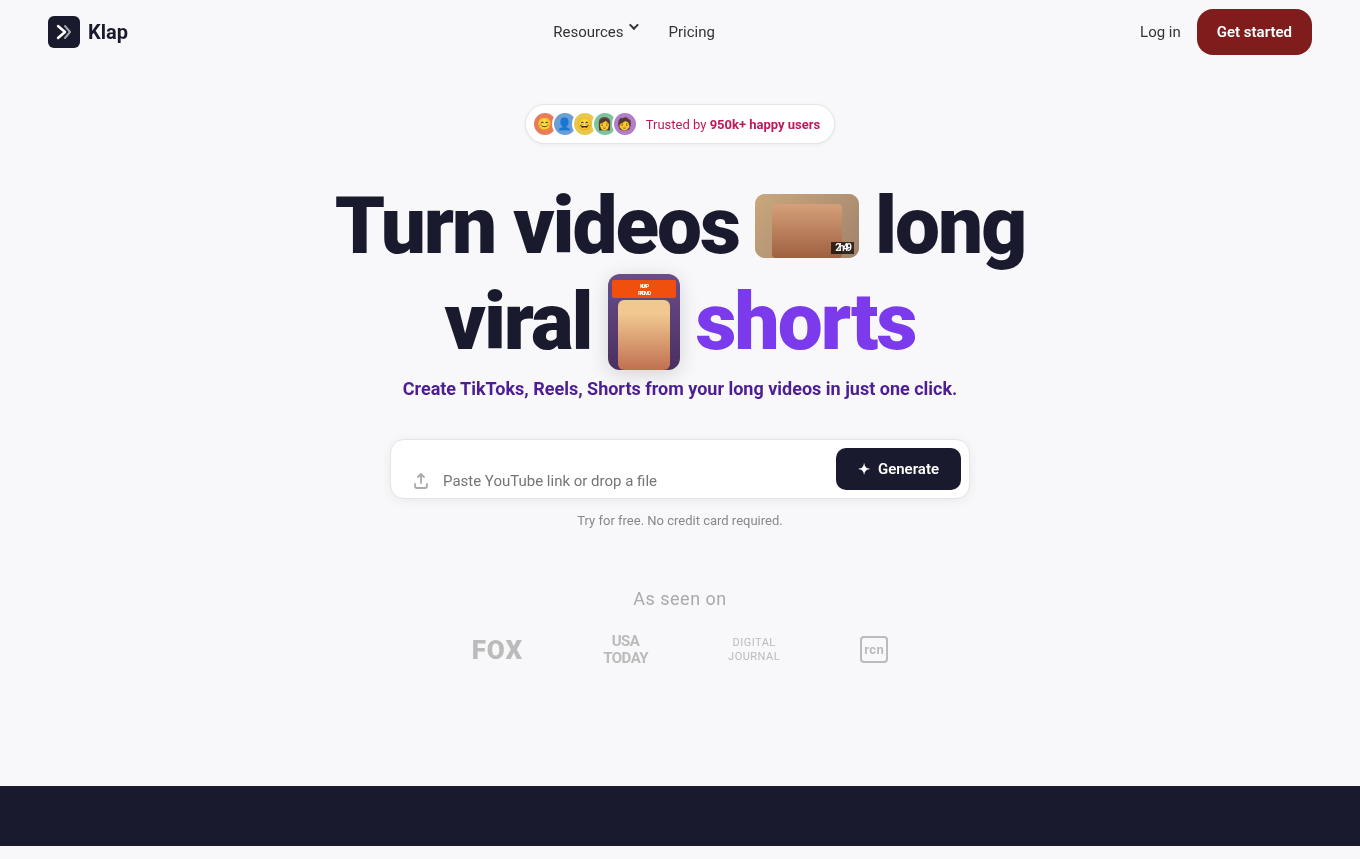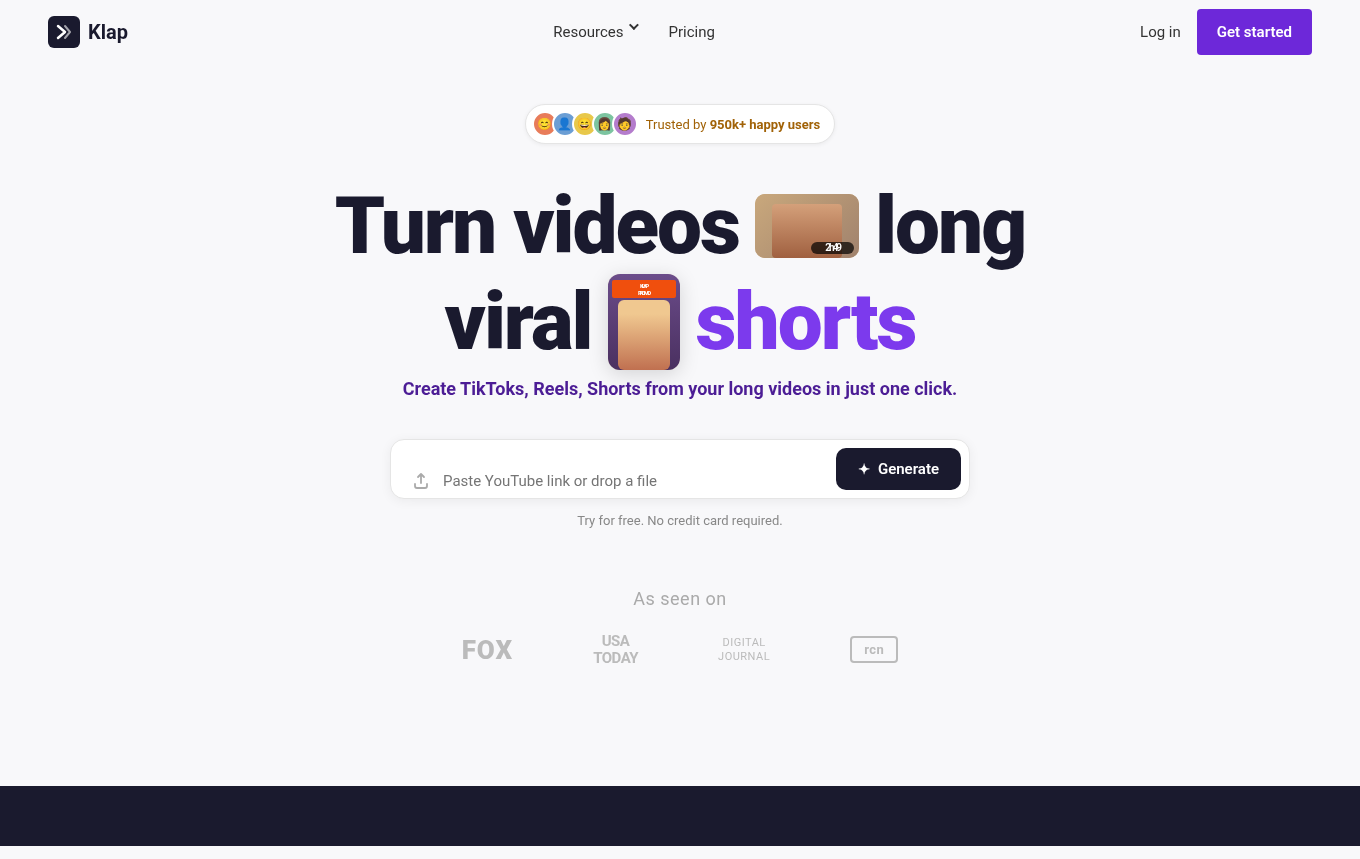--- a/index.html
+++ b/index.html
@@ -70,25 +70,25 @@
     .btn-login {
       font-size: 15px;
       color: #333;
       background: none;
       border: none;
       cursor: pointer;
       font-family: inherit;
     }
 
     .btn-get-started {
-      background: #6d28d9;
+      background: #7f1d1d;
       color: white;
       border: none;
       padding: 14px 20px;
-      border-radius: 4px;
+      border-radius: 16px;
       font-size: 15px;
       font-weight: 600;
       cursor: pointer;
       font-family: inherit;
     }
 
     
     .hero {
       display: flex;
       flex-direction: column;
@@ -126,21 +126,21 @@
       justify-content: center;
       font-weight: 600;
       color: white;
       overflow: hidden;
     }
 
     .trust-avatar:first-child { margin-left: 0; }
 
     .trust-text {
       font-size: 13px;
-      color: #a16207;
+      color: #be185d;
     }
 
     .trust-text strong { font-weight: 700; }
 
     
     .headline {
       font-size: 80px;
       font-weight: 900;
       line-height: 1.05;
       letter-spacing: -2px;
@@ -199,22 +199,22 @@
     }
 
     .thumb-duration {
       position: absolute;
       bottom: 4px;
       right: 5px;
       background: rgba(0,0,0,0.7);
       color: white;
       font-size: 10px;
       font-weight: 600;
-      padding: 1px 14px;
-      border-radius: 6px;
+      padding: 1px 4px;
+      border-radius: 0;
     }
 
     .thumb-tall {
       width: 72px;
       height: 96px;
       border-radius: 12px;
       overflow: hidden;
       display: inline-block;
       background: #e8d5c0;
       position: relative;
@@ -354,21 +354,21 @@
       text-transform: uppercase;
     }
 
     .media-logo-fox { font-size: 26px; font-weight: 900; letter-spacing: 1px; }
     .media-logo-usa { font-size: 15px; font-weight: 700; line-height: 1.1; text-align: center; }
     .media-logo-dj { font-size: 11px; font-weight: 400; line-height: 1.2; text-align: center; letter-spacing: 0.5px; }
 
     .rcn-box {
       border: 2px solid #bbb;
       border-radius: 4px;
-      padding: 4px 12px;
+      padding: 4px 2px;
       font-size: 13px;
       font-weight: 700;
       color: #bbb;
       letter-spacing: 0.5px;
     }
 
     
     .footer-strip {
       background: #1a1a2e;
       height: 60px;

